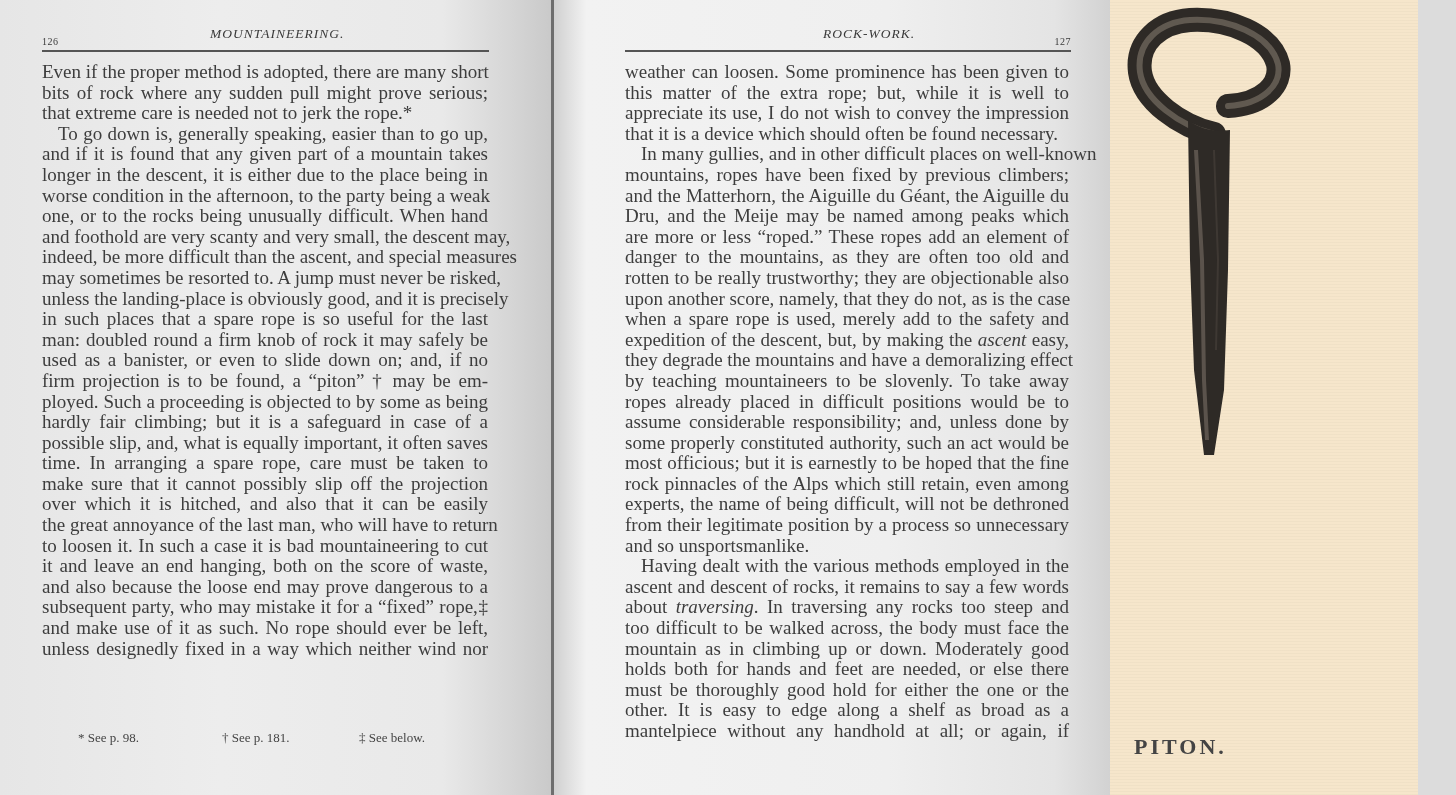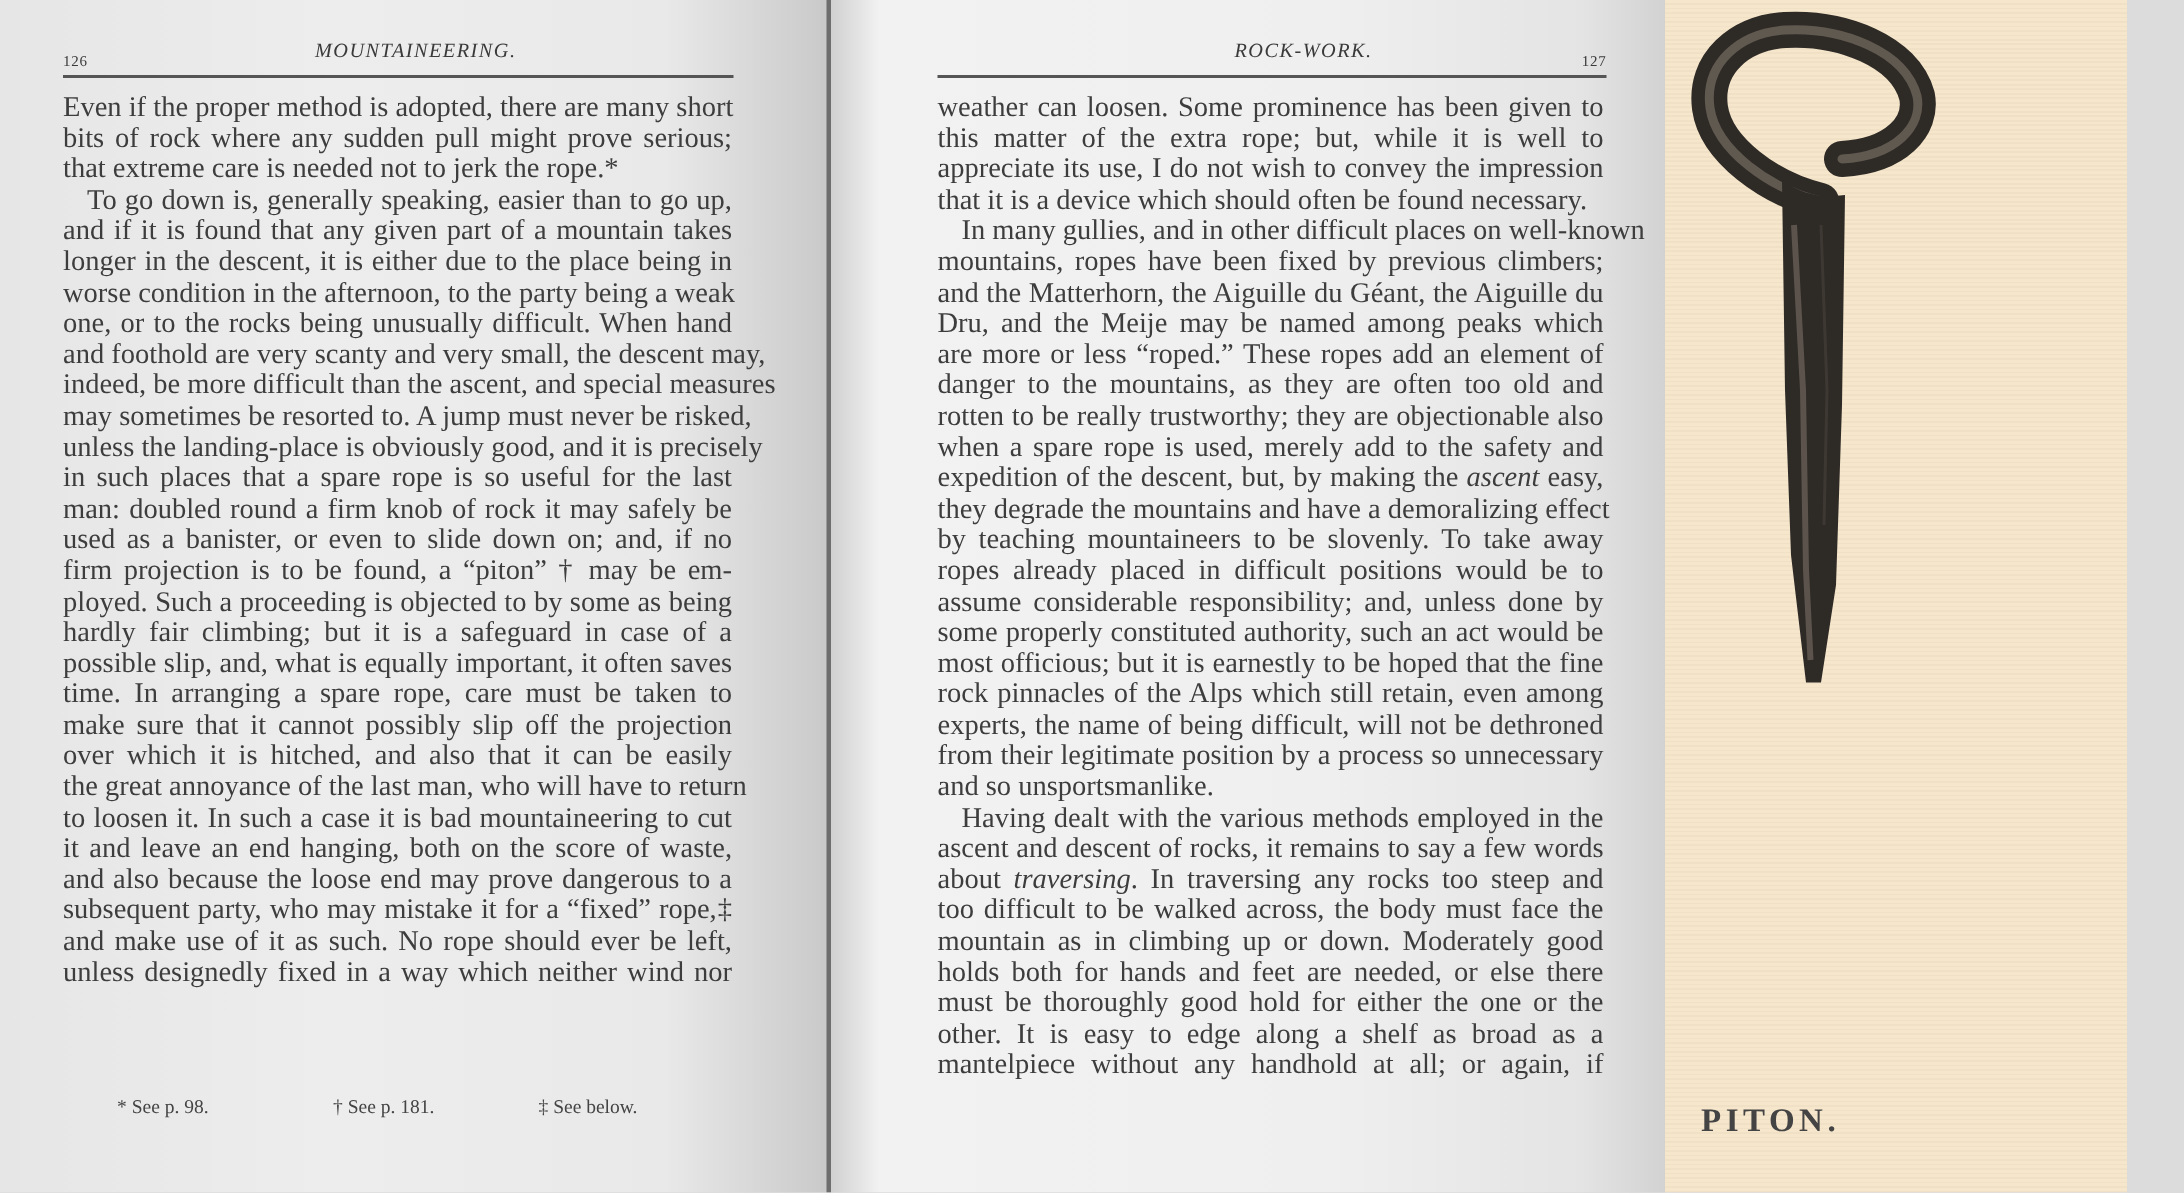--- a/index.html
+++ b/index.html
@@ -136,20 +136,21 @@
   <span class="line">this matter of the extra rope; but, while it is well to</span>
   <span class="line">appreciate its use, I do not wish to convey the impression</span>
   <span class="line last">that it is a device which should often be found necessary.</span>
   <span class="line indent">In many gullies, and in other difficult places on well-known</span>
   <span class="line">mountains, ropes have been fixed by previous climbers;</span>
   <span class="line">and the Matterhorn, the Aiguille du Géant, the Aiguille du</span>
   <span class="line">Dru, and the Meije may be named among peaks which</span>
   <span class="line">are more or less “roped.”  These ropes add an element of</span>
   <span class="line">danger to the mountains, as they are often too old and</span>
   <span class="line">rotten to be really trustworthy; they are objectionable also</span>
+  <span class="line">upon another score, namely, that they do not, as is the case</span>
   <span class="line">when a spare rope is used, merely add to the safety and</span>
   <span class="line"><span>expedition of the descent, but, by making the </span><em>ascent</em><span> easy,</span></span>
   <span class="line">they degrade the mountains and have a demoralizing effect</span>
   <span class="line">by teaching mountaineers to be slovenly.  To take away</span>
   <span class="line">ropes already placed in difficult positions would be to</span>
   <span class="line">assume considerable responsibility; and, unless done by</span>
   <span class="line">some properly constituted authority, such an act would be</span>
   <span class="line">most officious; but it is earnestly to be hoped that the fine</span>
   <span class="line">rock pinnacles of the Alps which still retain, even among</span>
   <span class="line">experts, the name of being difficult, will not be dethroned</span>

